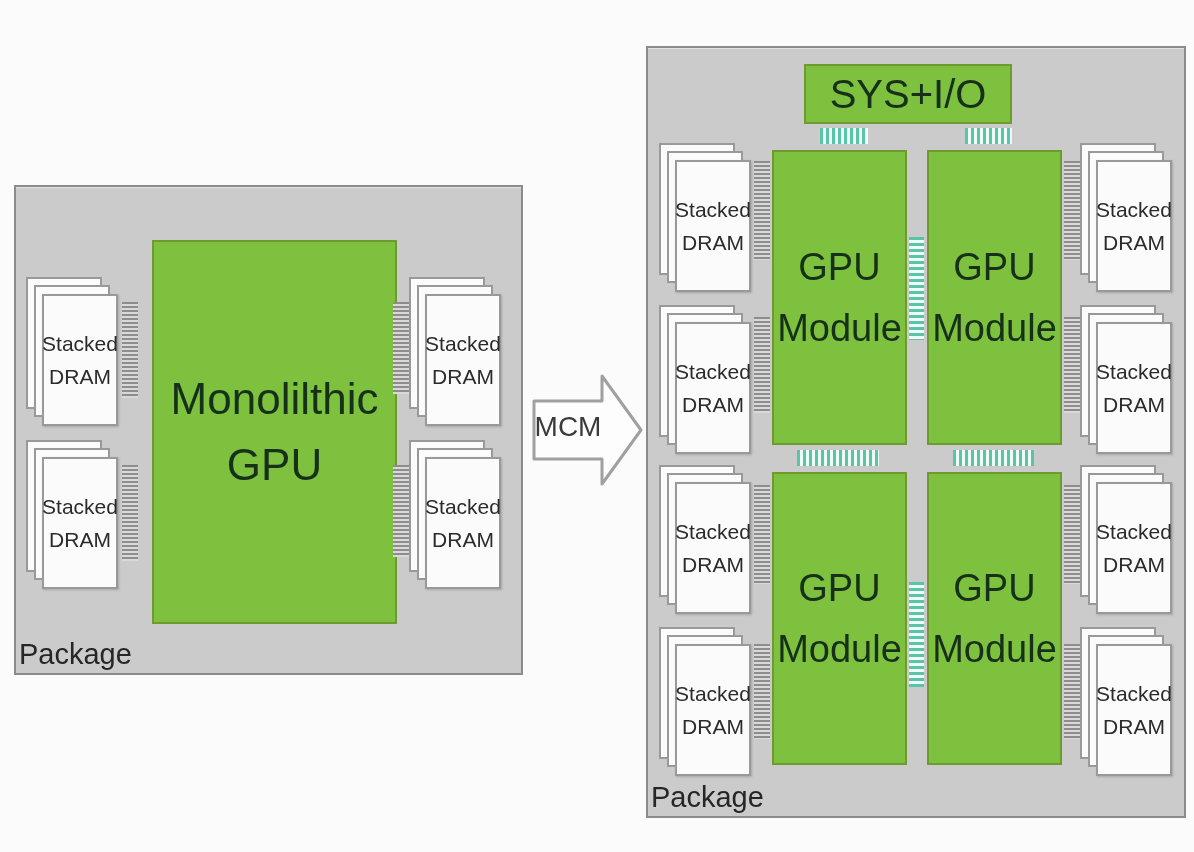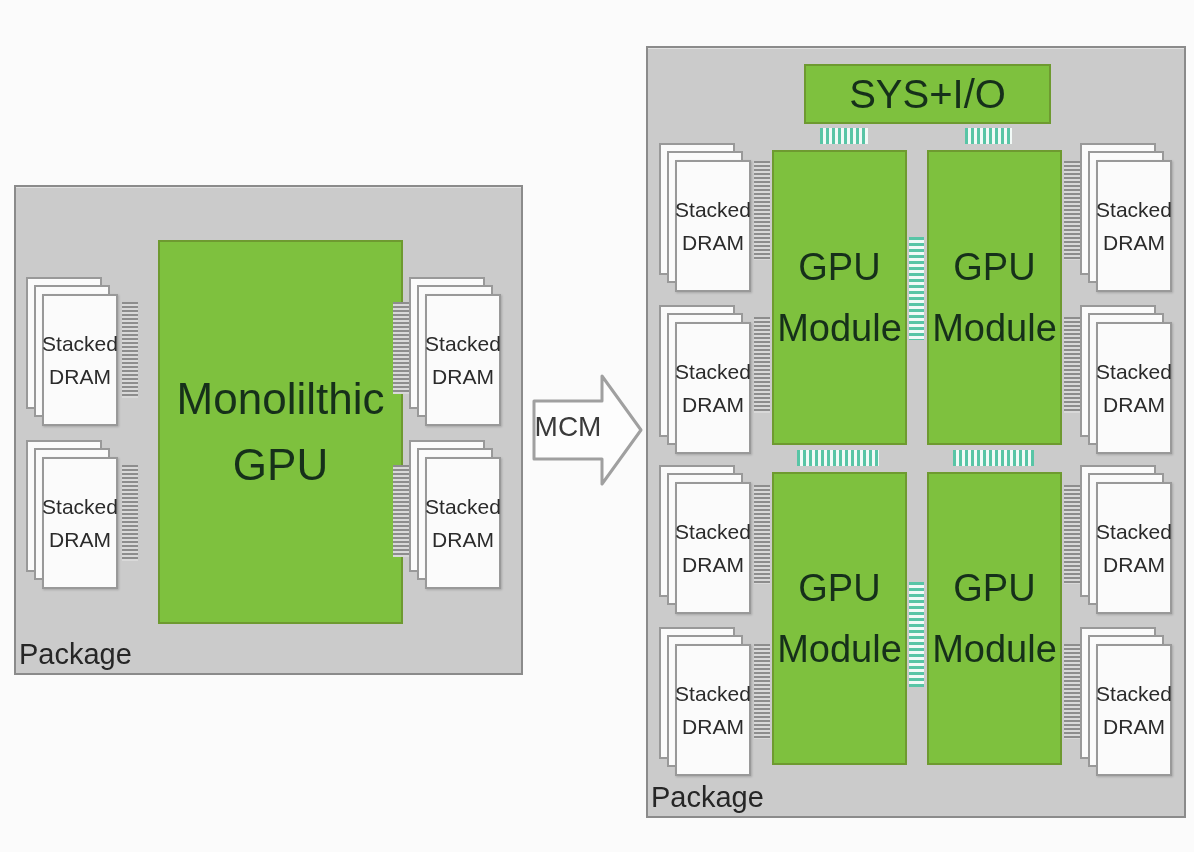--- a/index.html
+++ b/index.html
@@ -66,21 +66,21 @@
   .mcm-label{
     position:absolute;left:533px;top:411px;width:70px;height:32px;
     text-align:center;font-size:28px;line-height:32px;color:#3a3a3a;
   }
 </style>
 </head>
 <body>
 
 <div class="package" style="left:14px;top:185px;width:509px;height:490px;">
 
-  <div class="chip chip-mono" style="left:142px;top:53px;width:245px;height:384px;">
+  <div class="chip chip-mono" style="left:136px;top:53px;width:245px;height:384px;">
     <span class="l1">Monolilthic</span>
     <span class="l2">GPU</span>
   </div>
 
   <div class="bus-gray" style="left:106px;top:115px;height:96px;"></div>
   <div class="bus-gray" style="left:106px;top:278px;height:96px;"></div>
   <div class="bus-gray" style="left:377px;top:115px;height:92px;"></div>
   <div class="bus-gray" style="left:377px;top:278px;height:92px;"></div>
 
   <div class="dram-stack" style="left:10px;top:90px;">
@@ -121,21 +121,21 @@
 
 <div class="abs" style="left:532px;top:373px;width:112px;height:114px;">
   <svg width="112" height="114" viewBox="0 0 112 114">
     <polygon points="2,28 70,28 70,3 109,57 70,111 70,86 2,86" fill="#fdfdfd" stroke="#a0a0a0" stroke-width="3" stroke-linejoin="round"></polygon>
   </svg>
 </div>
 <div class="mcm-label">MCM</div>
 
 <div class="package" style="left:646px;top:46px;width:540px;height:772px;">
 
-  <div class="chip chip-sys" style="left:156px;top:16px;width:247px;height:60px;">
+  <div class="chip chip-sys" style="left:156px;top:16px;width:208px;height:60px;">
     <span>SYS+I/O</span>
   </div>
 
   <div class="bus-teal-h" style="left:172px;top:80px;width:48px;"></div>
   <div class="bus-teal-h" style="left:317px;top:80px;width:47px;"></div>
 
   <div class="chip chip-module" style="left:124px;top:102px;width:135px;height:295px;">
     <span class="l1">GPU</span>
     <span class="l2">Module</span>
   </div>

